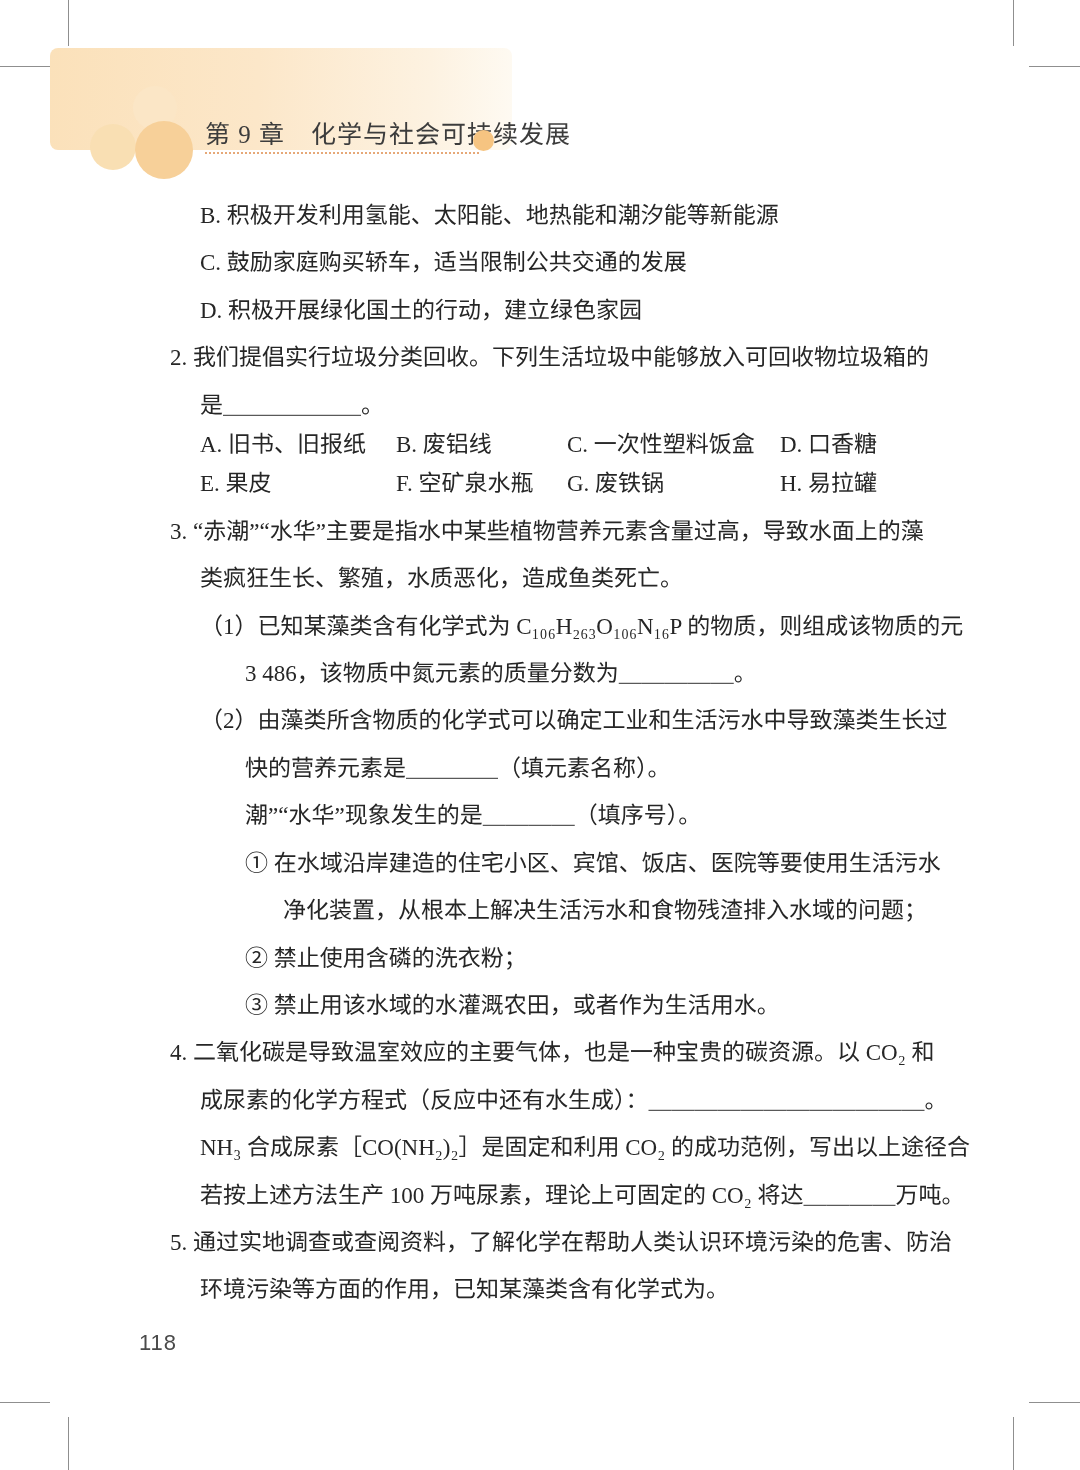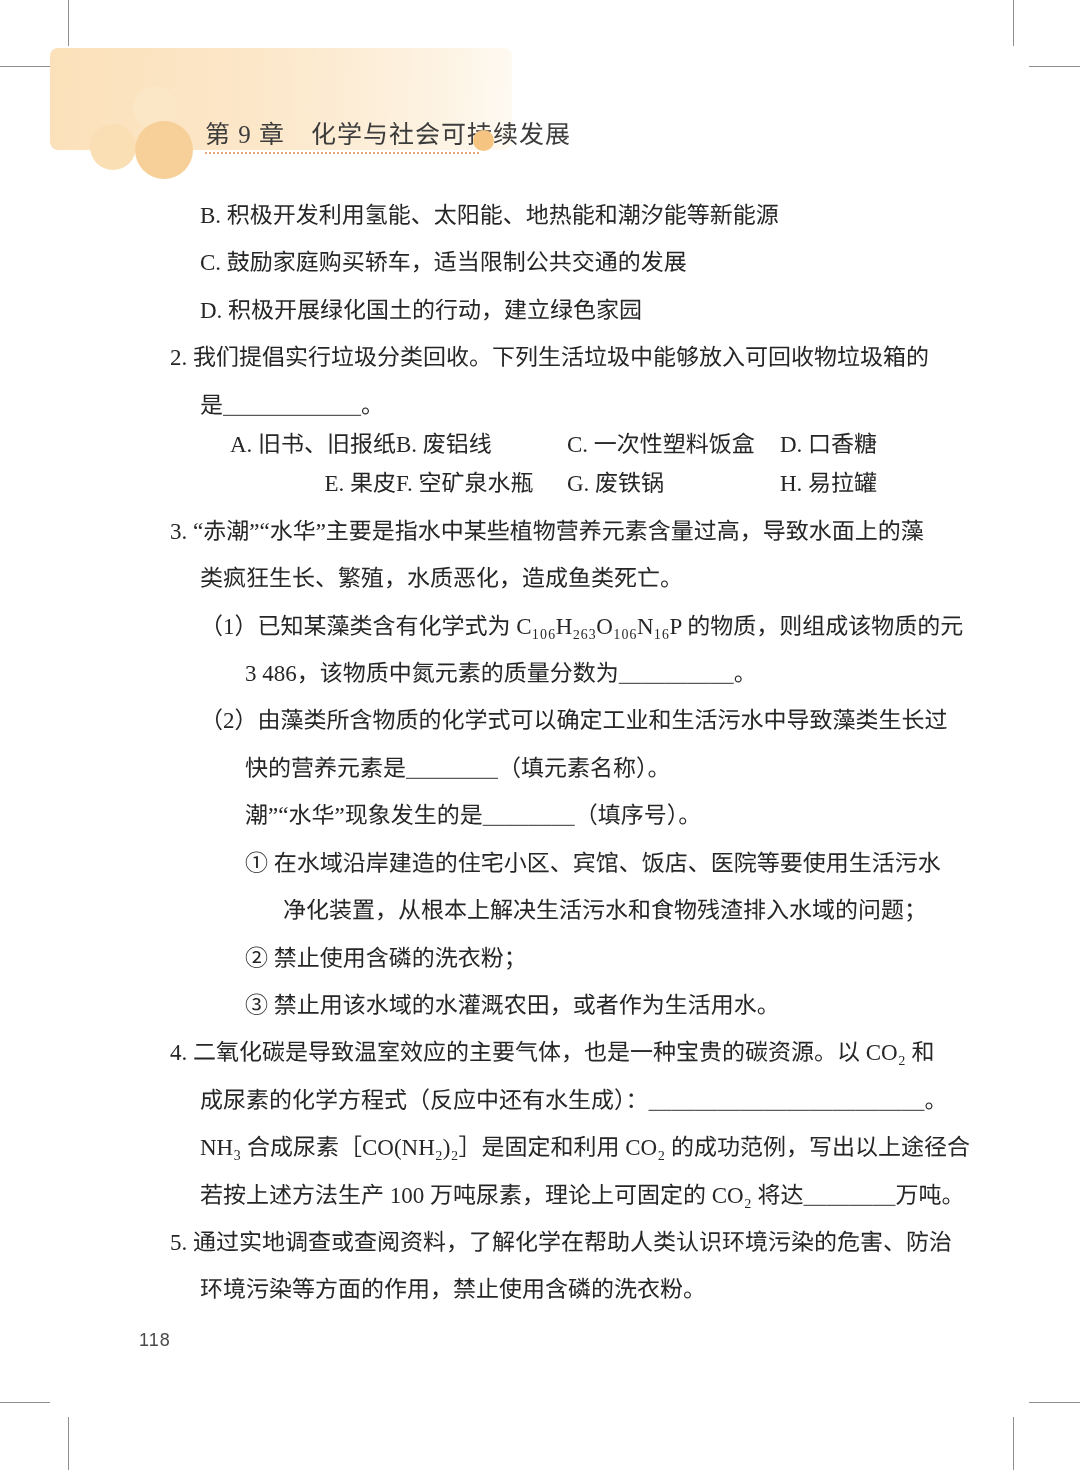--- a/index.html
+++ b/index.html
@@ -37,27 +37,27 @@
   .doc{
     position:absolute;left:170px;top:188px;width:760px;
     font-size:23px;line-height:39.4px;color:#262626;
   }
   .line{white-space:nowrap;margin-top:8px;}
   .ind0{padding-left:0;}
   .ind1{padding-left:30px;}
   .ind2{padding-left:75px;}
   .ind3{padding-left:113px;}
   .opt-row{padding-left:30px;display:flex;white-space:nowrap;}
-  .opt-row .c1{display:inline-block;width:196px;text-align:right;}
+  .opt-row .c1{display:inline-block;width:196px;}
   .opt-row .c2{display:inline-block;width:171px;}
   .opt-row .c3{display:inline-block;width:213px;}
   .opt-row .c4{display:inline-block;text-align:center;}
   .page-number{
     position:absolute;left:139px;top:1330px;
-    font-size:18px;color:#4a4a4a;letter-spacing:1px;
+    font-size:22px;color:#4a4a4a;letter-spacing:1px;
     font-family:"Liberation Sans","DejaVu Sans",sans-serif;
   }
 </style>
 </head>
 <body>
 
 <div class="page">
 
   <div class="mark" style="left:68px;top:0;width:1px;height:46px;"></div>
   <div class="mark" style="left:0;top:66px;width:50px;height:1px;"></div>
@@ -105,18 +105,18 @@
     <div class="line ind2">潮”“水华”现象发生的是＿＿＿＿（填序号）。</div>
     <div class="line ind2">① 在水域沿岸建造的住宅小区、宾馆、饭店、医院等要使用生活污水</div>
     <div class="line ind3">净化装置，从根本上解决生活污水和食物残渣排入水域的问题；</div>
     <div class="line ind2">② 禁止使用含磷的洗衣粉；</div>
     <div class="line ind2">③ 禁止用该水域的水灌溉农田，或者作为生活用水。</div>
     <div class="line ind0">4. 二氧化碳是导致温室效应的主要气体，也是一种宝贵的碳资源。以 CO₂ 和</div>
     <div class="line ind1">成尿素的化学方程式（反应中还有水生成）：＿＿＿＿＿＿＿＿＿＿＿＿。</div>
     <div class="line ind1">NH₃ 合成尿素［CO(NH₂)₂］是固定和利用 CO₂ 的成功范例，写出以上途径合</div>
     <div class="line ind1">若按上述方法生产 100 万吨尿素，理论上可固定的 CO₂ 将达＿＿＿＿万吨。</div>
     <div class="line ind0">5. 通过实地调查或查阅资料，了解化学在帮助人类认识环境污染的危害、防治</div>
-    <div class="line ind1">环境污染等方面的作用，禁止使用含磷的洗衣粉。</div>
+    <div class="line ind1">环境污染等方面的作用，已知某藻类含有化学式为。</div>
   </div>
 
   <div class="page-number">118</div>
 
 </div>
 
 </body></html>

